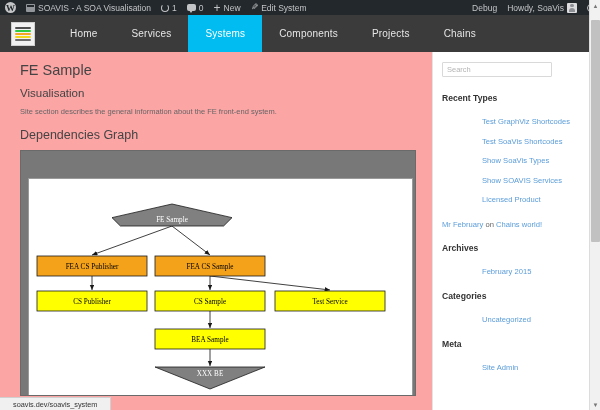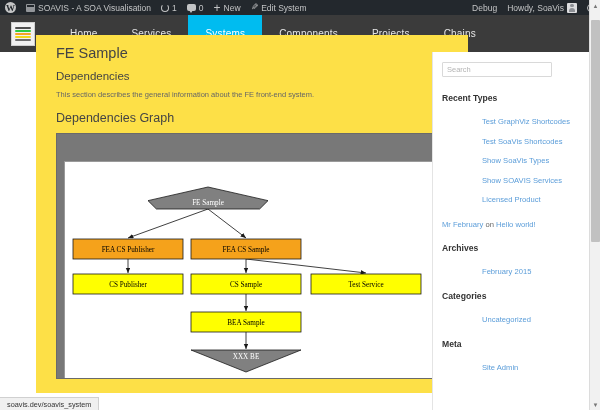--- a/index.html
+++ b/index.html
@@ -113,25 +113,24 @@
     padding: 0 17px;
     display: flex; align-items: center;
     color: #e6e6e6;
     font-size: 10px;
     letter-spacing: .2px;
   }
   .nav-item.active { background: #00bcf0; color: #ffffff; }
 
   
   #content {
-    position: absolute; left: 0; top: 35px;
+    position: absolute; left: 0; top: 52px;
     width: 432px; height: 358px;
-    background: #fde047;
+    background: #fca5a5;
     padding: 8px 0 0 20px;
-    margin-left: 36px;
   }
   #page-title {
     font-size: 14.5px; color: #444; font-weight: normal;
     margin: 2px 0 9px 0;
   }
   .sec-title {
     font-size: 11.5px; color: #444; font-weight: normal;
     margin: 0 0 8px 0;
   }
   .body-text {
@@ -216,21 +215,21 @@
 
   
   #statusbar {
     position: absolute; left: 0; bottom: 0;
     height: 13px;
     background: #f0f0f0;
     border: 1px solid #d0d0d0;
     border-left: none; border-bottom: none;
     font-size: 7.3px; color: #333;
     display: flex; align-items: center;
-    padding: 0 7px;
+    padding: 0 13px;
   }
 </style>
 </head>
 <body>
 
 <div id="screen">
 
   <div id="adminbar">
     <div class="ab-item">
       <span class="wp-logo">W</span>
@@ -281,22 +280,22 @@
       <a class="nav-item">Services</a>
       <a class="nav-item active">Systems</a>
       <a class="nav-item">Components</a>
       <a class="nav-item">Projects</a>
       <a class="nav-item">Chains</a>
     </nav>
   </div>
 
   <div id="content">
     <h1 id="page-title">FE Sample</h1>
-    <h2 class="sec-title">Dependencies</h2>
-    <p class="body-text">This section describes the general information about the FE front-end system.</p>
+    <h2 class="sec-title">Visualisation</h2>
+    <p class="body-text">Site section describes the general information about the FE front-end system.</p>
     <h2 id="graph-title">Dependencies Graph</h2>
 
     <div id="graph-frame">
       <div id="graph-canvas">
         <svg id="graph-svg" width="385" height="218">
           <defs>
             <marker id="arr" markerWidth="7" markerHeight="7" refX="6" refY="2.6" orient="auto" markerUnits="strokeWidth">
               <path d="M0,0 L6,2.6 L0,5.2 z" fill="#1a1a1a"></path>
             </marker>
           </defs>
@@ -356,21 +355,21 @@
       <ul class="widget-list">
         <li><a class="wlink">Test GraphViz Shortcodes</a></li>
         <li><a class="wlink">Test SoaVis Shortcodes</a></li>
         <li><a class="wlink">Show SoaVis Types</a></li>
         <li><a class="wlink">Show SOAVIS Services</a></li>
         <li><a class="wlink">Licensed Product</a></li>
       </ul>
     </div>
 
     <div class="widget">
-      <div class="cmt"><a class="wlink">Mr February</a><span class="on"> on </span><a class="wlink">Hello world!</a></div>
+      <div class="cmt"><a class="wlink">Mr February</a><span class="on"> on </span><a class="wlink">Chains world!</a></div>
     </div>
 
     <div class="widget">
       <div class="widget-title">Archives</div>
       <ul class="widget-list">
         <li><a class="wlink">February 2015</a></li>
       </ul>
     </div>
 
     <div class="widget">

